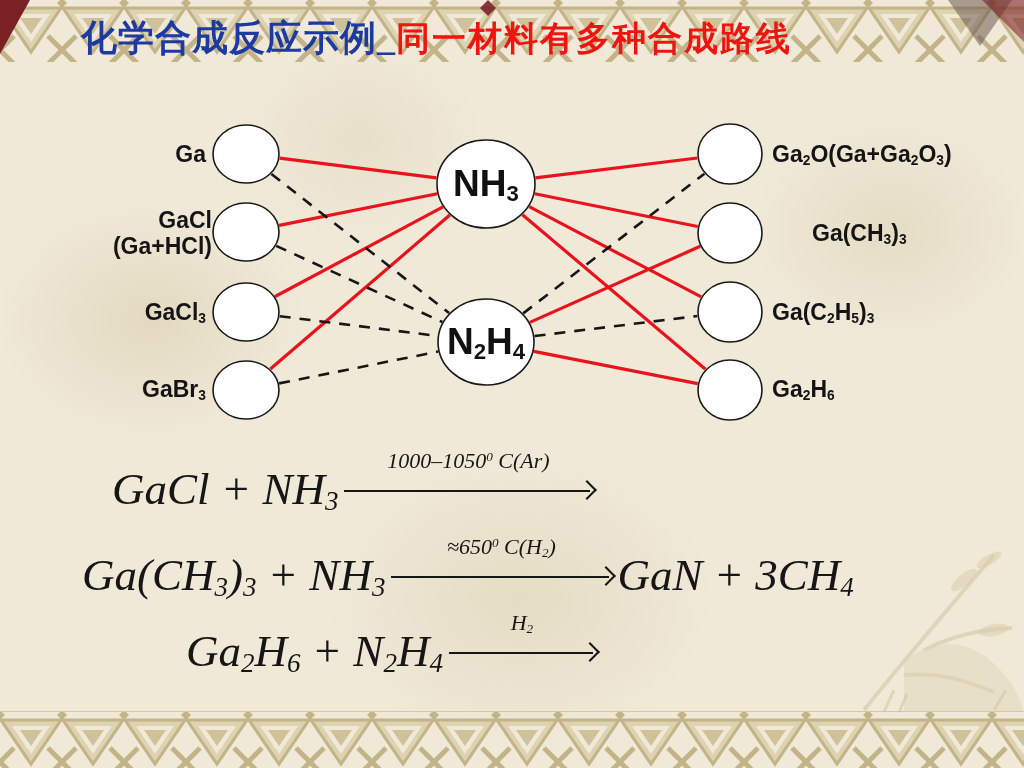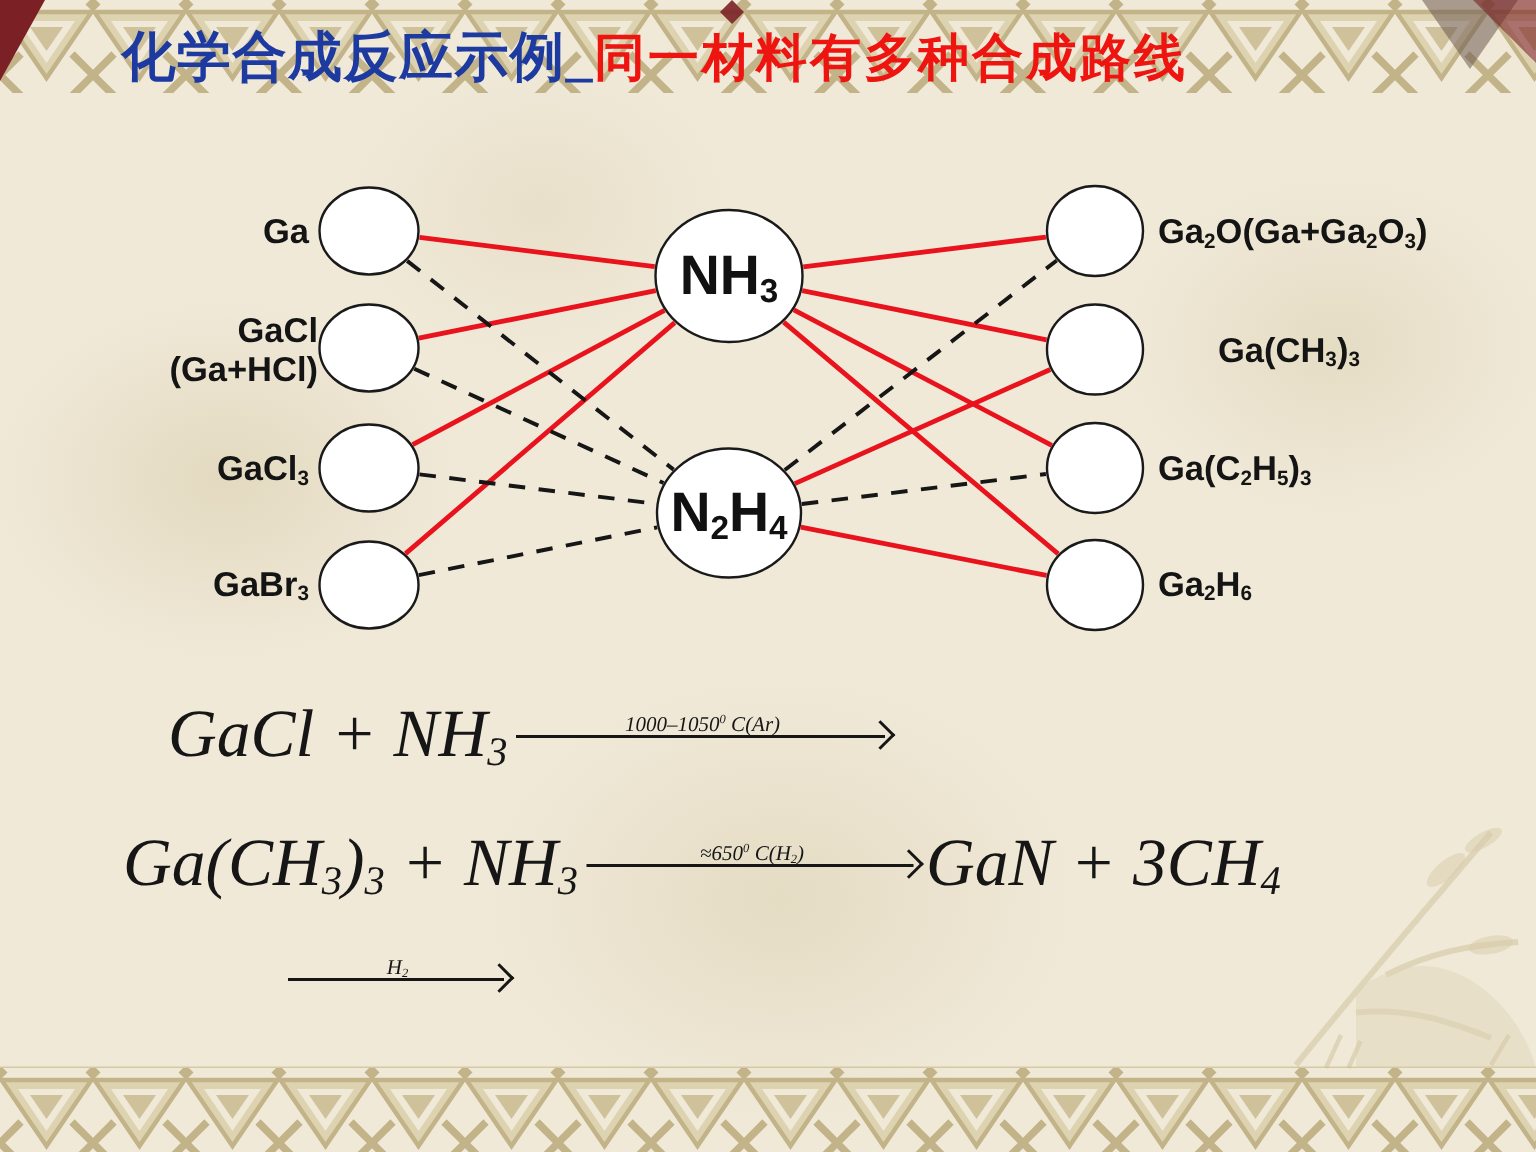--- a/index.html
+++ b/index.html
@@ -25,21 +25,21 @@
   #title{position:absolute;left:36px;top:14px;display:flex;align-items:baseline;white-space:nowrap;margin-left:45px;}
   #title .tpre{font-family:"Liberation Serif",serif;font-weight:700;font-size:36px;color:#1c3aa0;letter-spacing:1px;}
   #title .thl{font-weight:700;font-size:34px;color:#ee1511;letter-spacing:2px;}
   .eq{position:absolute;font-family:"Liberation Serif",serif;font-style:italic;font-size:45px;color:#161616;white-space:nowrap;}
   #eq1{left:112px;top:456px;} #eq2{left:82px;top:542px;} #eq3{left:186px;top:618px;}
   .arrow{display:inline-block;position:relative;height:48px;margin:0 6px;}
   .a1{width:248px;} .a2{width:220px;} .a3{width:146px;}
   .aline{position:absolute;left:0;right:2px;bottom:12px;border-bottom:2.6px solid #161616;}
   .ahead{position:absolute;right:-2px;bottom:7px;width:12px;height:12px;
     border-top:2.6px solid #161616;border-right:2.6px solid #161616;transform:rotate(45deg);}
-  .alabel{position:absolute;left:50%;transform:translateX(-50%);bottom:12px;font-size:14px;white-space:nowrap;}
+  .alabel{position:absolute;left:50%;transform:translateX(-50%);bottom:30px;font-size:22px;white-space:nowrap;}
 </style>
 </head>
 <body>
 
 <div id="slide">
 
   <svg id="band-top" class="band" width="1024" height="62">
     <defs>
       <pattern id="zzA" width="62" height="64" patternUnits="userSpaceOnUse">
         <polygon points="1,8 61,8 31,52" fill="#ded3b0" stroke="#c2b488" stroke-width="3"></polygon>
@@ -136,16 +136,16 @@
   <div class="nlabel" style="left:772px;top:299px;text-align:right;"><span>Ga(C</span><span class="sb">2</span><span>H</span><span class="sb">5</span><span>)</span><span class="sb">3</span></div>
   <div class="nlabel" style="left:772px;top:376px;"><span>Ga</span><span class="sb">2</span><span>H</span><span class="sb">6</span></div>
 
   <div class="eq" id="eq1">
     <span><span>GaCl + NH</span><span class="sb">3</span></span><span class="arrow a1"><span class="alabel"><span>1000–1050</span><span class="sp">0</span><span> C(Ar)</span></span><span class="aline"></span><span class="ahead"></span></span>
   </div>
   <div class="eq" id="eq2">
     <span><span>Ga(CH</span><span class="sb">3</span><span>)</span><span class="sb">3</span><span> + NH</span><span class="sb">3</span></span><span class="arrow a2"><span class="alabel"><span>≈650</span><span class="sp">0</span><span> C(H</span><span class="sb">2</span><span>)</span></span><span class="aline"></span><span class="ahead"></span></span><span><span>GaN + 3CH</span><span class="sb">4</span></span>
   </div>
   <div class="eq" id="eq3">
-    <span class="arrow a3"><span class="alabel"><span>H</span><span class="sb">2</span></span><span class="aline"></span><span class="ahead"></span></span>
+    <span><span>Ga</span><span class="sb">2</span><span>H</span><span class="sb">6</span><span> + N</span><span class="sb">2</span><span>H</span><span class="sb">4</span></span><span class="arrow a3"><span class="alabel"><span>H</span><span class="sb">2</span></span><span class="aline"></span><span class="ahead"></span></span>
   </div>
 
 </div>
 
 </body></html>

